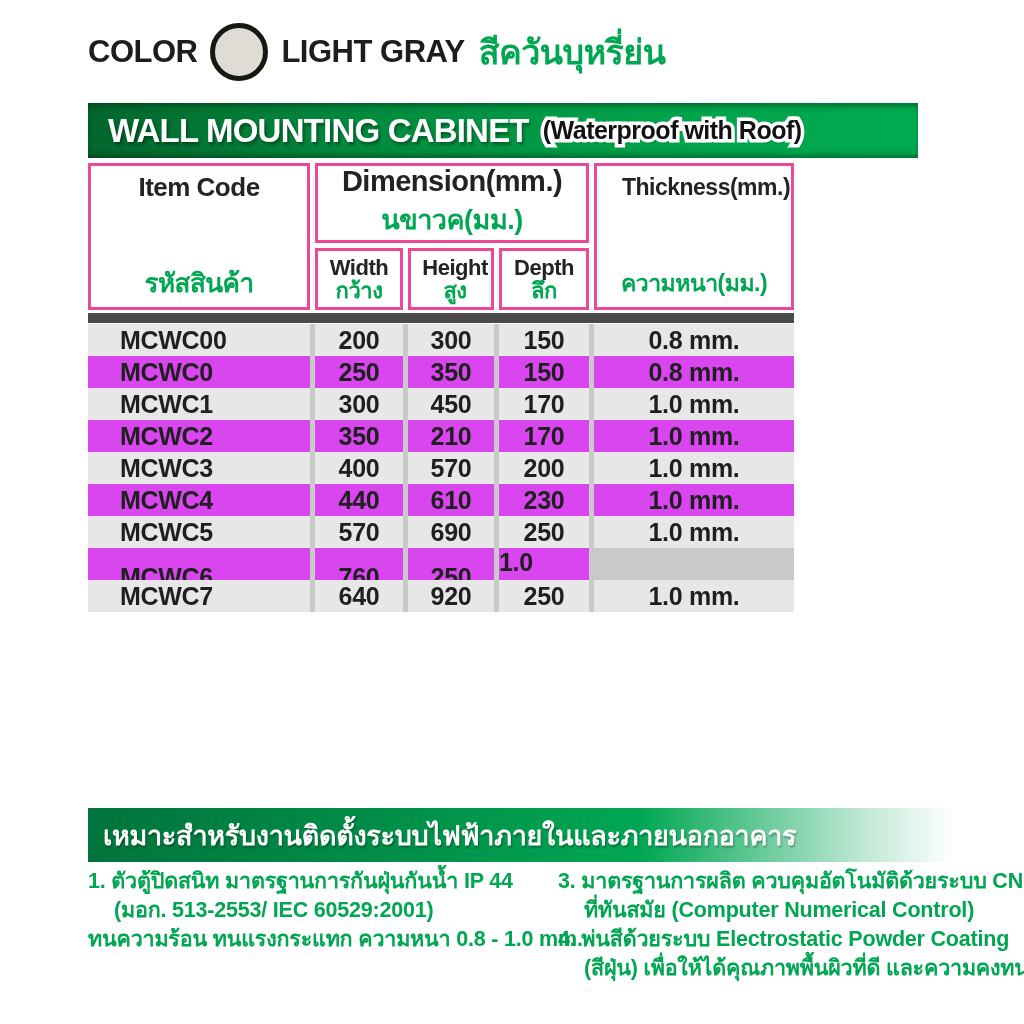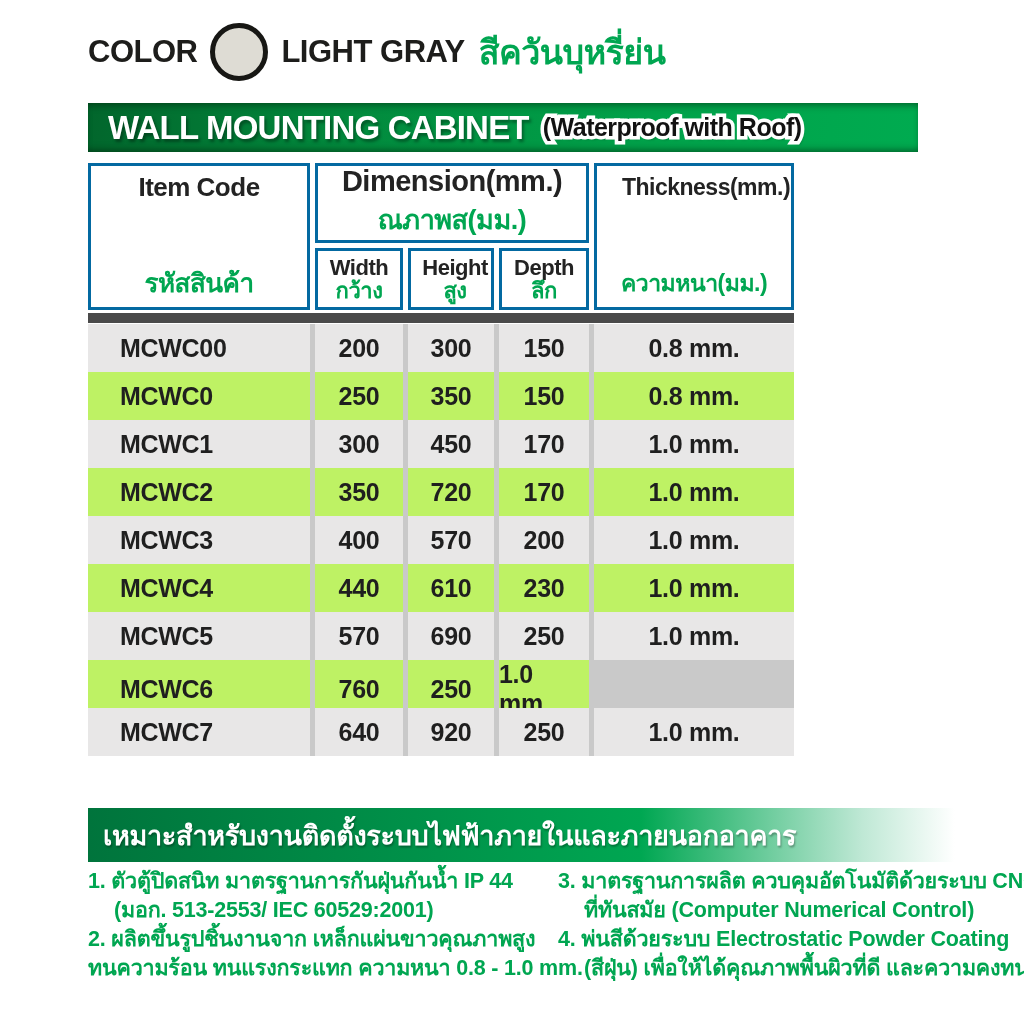--- a/index.html
+++ b/index.html
@@ -23,21 +23,21 @@
     width: 48px; height: 48px; border-radius: 50%;
     background: #dedcd4; border: 5px solid #171714;
     margin: 0 13px; flex: 0 0 auto;
   }
   .color-th {
     font-size: 34px; font-weight: 700; color: #00a651; margin-left: 14px; letter-spacing: -0.5px;
   }
 
   
   .title-bar {
-    position: absolute; left: 88px; top: 103px; width: 830px; height: 49px;
+    position: absolute; left: 88px; top: 103px; width: 830px; height: 55px;
     background: linear-gradient(96deg, #02662c 0%, #028a3d 32%, #00a24a 68%, #00ab50 100%);
     box-shadow: inset 0 6px 7px -4px rgba(0,25,5,.5), inset 0 -6px 7px -4px rgba(0,25,5,.5);
     display: flex; align-items: center; padding-left: 20px; box-sizing: border-box;
   }
   .title-main {
     color: #ffffff; font-size: 33px; font-weight: 700; letter-spacing: -0.8px;
     text-shadow: 2px 3px 3px rgba(0,0,0,.35);
     white-space: nowrap;
   }
   .title-sub-wrap { position: relative; margin-left: 14px; white-space: nowrap; }
@@ -51,21 +51,21 @@
 
   
   .spec-table { position: absolute; left: 88px; top: 163px; width: 706px; }
   .t-header {
     display: grid;
     grid-template-columns: 222px 88px 86px 90px 200px;
     grid-template-rows: 80px 62px;
     gap: 5px;
   }
   .h-cell {
-    background: #ffffff; border: 3px solid #0369a1; box-sizing: border-box;
+    background: #ffffff; border: 3px solid #ec4899; box-sizing: border-box;
     display: flex; flex-direction: column; align-items: center; text-align: center;
   }
   .h-itemcode  { grid-area: 1 / 1 / 3 / 2; justify-content: space-between; padding: 6px 0 4px; }
   .h-dimension { grid-area: 1 / 2 / 2 / 5; justify-content: center; }
   .h-width  { grid-area: 2 / 2 / 3 / 3; }
   .h-height { grid-area: 2 / 3 / 3 / 4; padding-left: 8px; }
   .h-depth  { grid-area: 2 / 4 / 3 / 5; }
   .h-thickness { grid-area: 1 / 5 / 3 / 6; justify-content: space-between; padding: 8px 0 6px; }
   .h-sub { justify-content: center; line-height: 1.05; }
   .h-en  { color: #232323; font-weight: 700; font-size: 26px; letter-spacing: -0.5px; }
@@ -77,30 +77,30 @@
   .h-th.sm  { font-size: 22px; }
   .h-th.mid { font-size: 23px; }
 
   .t-divider { width: 706px; height: 10px; background: #4a4a4a; margin-top: 3px; }
 
   .t-body { margin-top: 1px; }
   .t-row {
     display: grid;
     grid-template-columns: 222px 88px 86px 90px 200px;
     column-gap: 5px;
-    height: 48px;
+    height: 32px;
     background: #c9c9c9; 
   }
   .t-row .c {
     display: flex; align-items: center; justify-content: center;
     font-size: 25px; font-weight: 700; color: #1f1f1f; letter-spacing: -0.3px;
   }
   .t-row .c.code { justify-content: flex-start; padding-left: 32px; box-sizing: border-box; }
   .stripe-gray  .c { background: #e8e7e7; }
-  .stripe-white .c { background: #bef264; }
+  .stripe-white .c { background: #d946ef; }
 
   
   .banner {
     position: absolute; left: 88px; top: 808px; width: 922px; height: 54px;
     background: linear-gradient(90deg, #00743c 0%, #00934a 38%, #00a752 60%, #bfe8d5 84%, #ffffff 94%);
     display: flex; align-items: center; padding-left: 15px; box-sizing: border-box;
   }
   .banner-text {
     color: #ffffff; font-size: 27px; font-weight: 700; letter-spacing: -0.3px;
     text-shadow: 1px 2px 2px rgba(0,0,0,.3);
@@ -139,21 +139,21 @@
   </div>
 
   <div class="spec-table">
     <div class="t-header">
       <div class="h-cell h-itemcode">
         <div class="h-en">Item Code</div>
         <div class="h-th">รหัสสินค้า</div>
       </div>
       <div class="h-cell h-dimension">
         <div class="h-en big">Dimension(mm.)</div>
-        <div class="h-th big">ณภาพส(มม.)</div>
+        <div class="h-th big">นขาวค(มม.)</div>
       </div>
       <div class="h-cell h-sub h-width">
         <div class="h-en sm">Width</div>
         <div class="h-th sm">กว้าง</div>
       </div>
       <div class="h-cell h-sub h-height">
         <div class="h-en sm">Height</div>
         <div class="h-th sm">สูง</div>
       </div>
       <div class="h-cell h-sub h-depth">
@@ -189,21 +189,21 @@
       <div class="c code">MCWC1</div>
       <div class="c num">300</div>
       <div class="c num">450</div>
       <div class="c num">170</div>
       <div class="c num">1.0 mm.</div>
     </div>
 
     <div class="t-row stripe-white">
       <div class="c code">MCWC2</div>
       <div class="c num">350</div>
-      <div class="c num">720</div>
+      <div class="c num">210</div>
       <div class="c num">170</div>
       <div class="c num">1.0 mm.</div>
     </div>
 
     <div class="t-row stripe-gray">
       <div class="c code">MCWC3</div>
       <div class="c num">400</div>
       <div class="c num">570</div>
       <div class="c num">200</div>
       <div class="c num">1.0 mm.</div>
@@ -246,21 +246,20 @@
     <span class="banner-text">เหมาะสำหรับงานติดตั้งระบบไฟฟ้าภายในและภายนอกอาคาร</span>
   </div>
 
   <div class="features">
     <div class="feature-col">
       <div class="feature-item">
         <div class="feature-line">1. ตัวตู้ปิดสนิท มาตรฐานการกันฝุ่นกันน้ำ IP 44</div>
         <div class="feature-line indent">(มอก. 513-2553/ IEC 60529:2001)</div>
       </div>
       <div class="feature-item">
-        <div class="feature-line">2. ผลิตขึ้นรูปชิ้นงานจาก เหล็กแผ่นขาวคุณภาพสูง</div>
         <div class="feature-line">ทนความร้อน ทนแรงกระแทก ความหนา 0.8 - 1.0 mm.</div>
       </div>
     </div>
     <div class="feature-col">
       <div class="feature-item">
         <div class="feature-line">3. มาตรฐานการผลิต ควบคุมอัตโนมัติด้วยระบบ CNC</div>
         <div class="feature-line indent">ที่ทันสมัย (Computer Numerical Control)</div>
       </div>
       <div class="feature-item">
         <div class="feature-line">4. พ่นสีด้วยระบบ Electrostatic Powder Coating</div>

